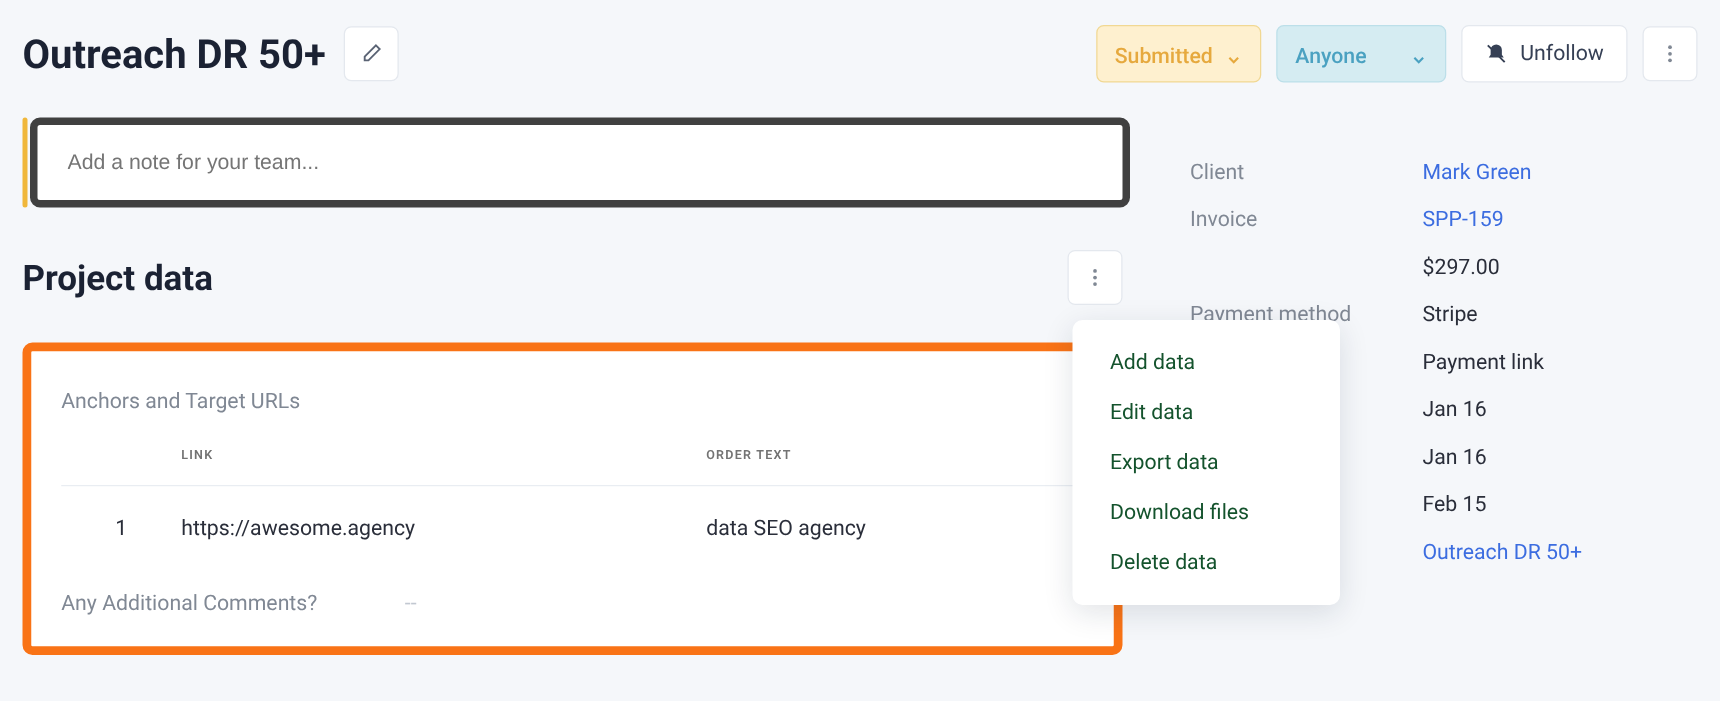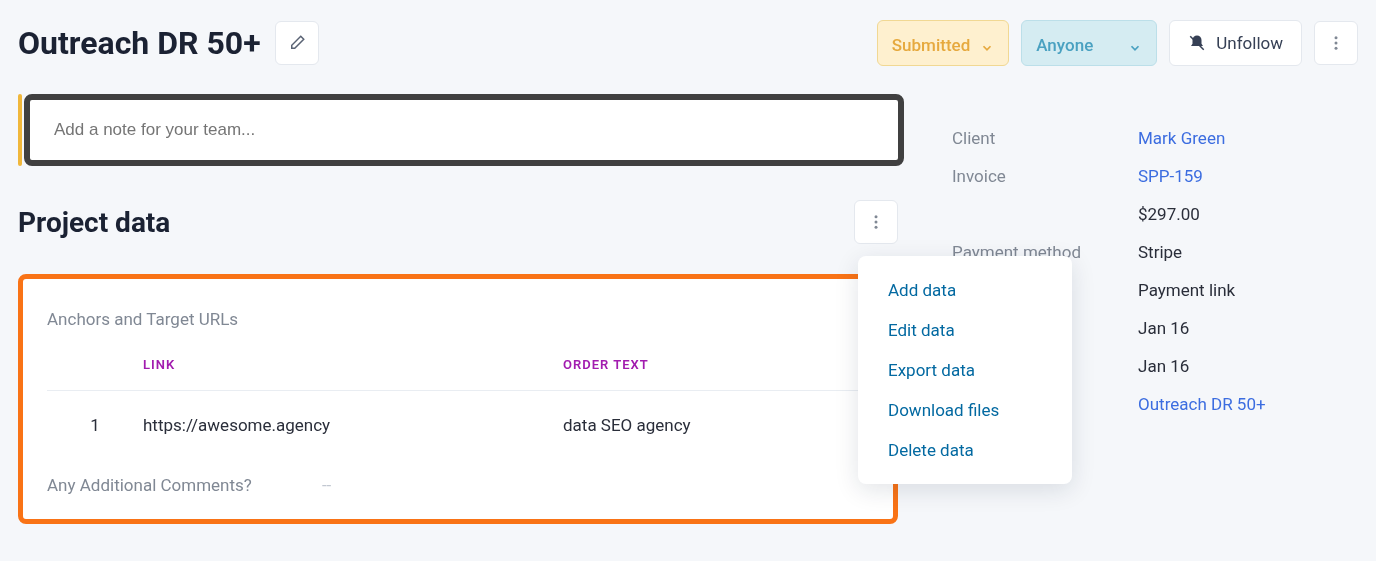--- a/index.html
+++ b/index.html
@@ -118,41 +118,41 @@
       margin-bottom: 30px;
     }
     .section-title {
       font-size: 28px;
       font-weight: 700;
       color: #1b2233;
     }
     .data-card {
       width: 880px;
       background: #fff;
-      border: 5px solid #f97316;
+      border: 7px solid #f97316;
       border-radius: 8px;
       padding: 30px 24px 24px 24px;
     }
     .card-subtitle {
       font-size: 17px;
       color: #808894;
       margin-bottom: 28px;
     }
     .tbl-headrow {
       display: flex;
       padding-bottom: 18px;
       border-bottom: 1px solid #e9edf2;
     }
     .col-idx { width: 96px; }
     .col-link { width: 420px; }
     .col-anchor { flex: 1; }
     .th {
-      font-size: 13px;
+      font-size: 10px;
       letter-spacing: 1px;
-      color: #a21caf;
+      color: #737373;
       font-weight: 600;
     }
     .tbl-row {
       display: flex;
       align-items: center;
       padding: 24px 0;
     }
     .td {
       font-size: 17px;
       color: #2a2e3a;
@@ -210,21 +210,21 @@
       width: 214px;
       background: #fff;
       border-radius: 8px;
       box-shadow: 0 6px 24px rgba(20,30,60,0.12);
       padding: 14px 0;
       z-index: 50;
     }
     .menu-item {
       padding: 10px 30px;
       font-size: 17px;
-      color: #0369a1;
+      color: #14532d;
       cursor: pointer;
     }
     svg { display: block; }
   </style>
 </head>
 <body>
 
 <div class="page">
 
   <div class="header-row">
@@ -332,18 +332,22 @@
     </div>
     <div class="info-row">
       <span class="info-k"></span>
       <span class="info-v">Jan 16</span>
     </div>
     <div class="info-row">
       <span class="info-k"></span>
       <span class="info-v">Jan 16</span>
     </div>
     <div class="info-row">
+      <span class="info-k">Due</span>
+      <span class="info-v">Feb 15</span>
+    </div>
+    <div class="info-row">
       <span class="info-k">Service</span>
       <span class="info-v link-val">Outreach DR 50+</span>
     </div>
   </div>
 
 </div>
 
 </body></html>

